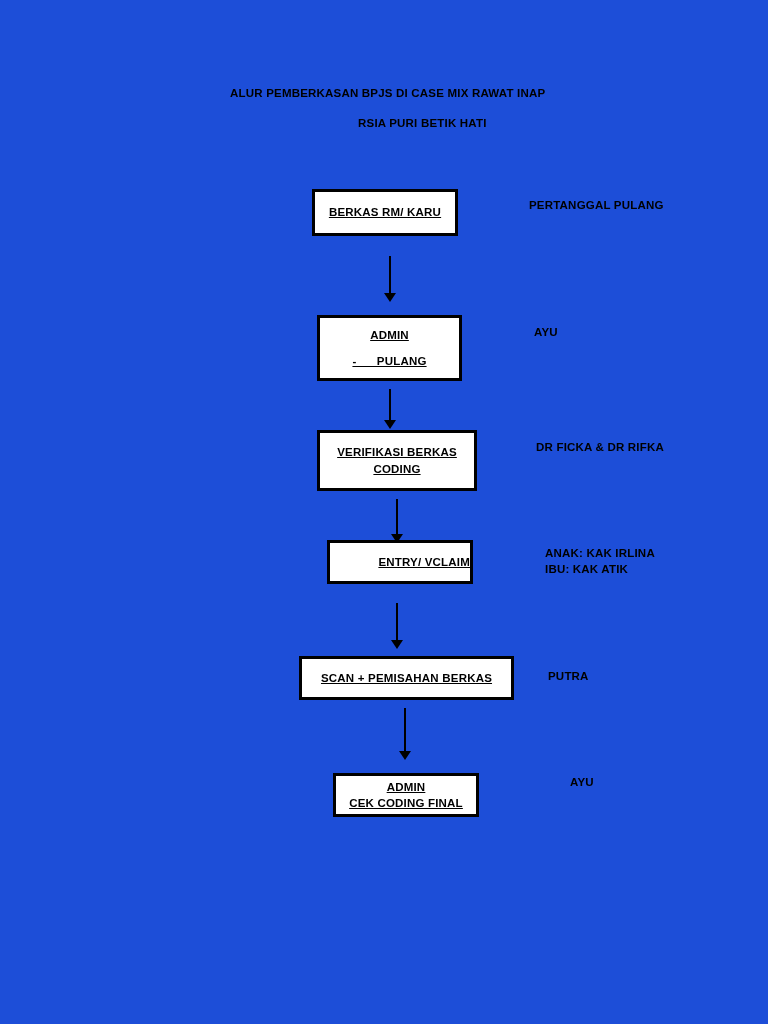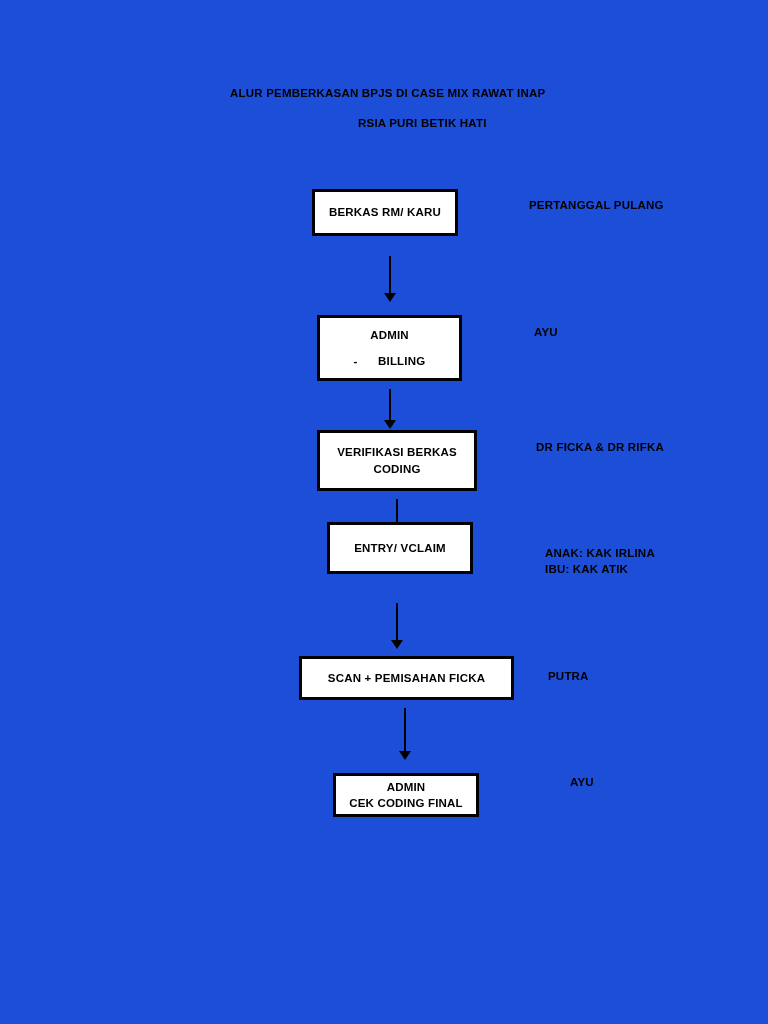--- a/index.html
+++ b/index.html
@@ -36,20 +36,21 @@
   
   .node {
     position: absolute;
     border: 3px solid #000000;
     background: #ffffff;
     box-sizing: border-box;
     display: flex;
     flex-direction: column;
     align-items: center;
     justify-content: center;
+    text-decoration: underline;
   }
   .node-line {
     font-size: 11.5px;
     font-weight: bold;
     letter-spacing: 0.2px;
     white-space: pre;
     line-height: 1.05;
     text-align: center;
   }
   .node-line + .node-line { margin-top: 4px; }
@@ -105,21 +106,21 @@
     <div>PERTANGGAL PULANG</div>
   </div>
 
   <div class="arrow" style="left:383px; top:256px; height:46px;">
     <div class="shaft" style="height:37px;"></div>
     <div class="head"></div>
   </div>
 
   <div class="node" style="left:317px; top:315px; width:145px; height:66px;">
     <div class="node-line">ADMIN</div>
-    <div class="node-line gap-lg">-      BILLING</div>
+    <div class="node-line gap-lg">-      PULANG</div>
   </div>
   <div class="annotation" style="left:534px; top:325px;">
     <div>AYU</div>
   </div>
 
   <div class="arrow" style="left:383px; top:389px; height:40px;">
     <div class="shaft" style="height:31px;"></div>
     <div class="head"></div>
   </div>
 
@@ -129,35 +130,35 @@
   </div>
   <div class="annotation" style="left:536px; top:440px;">
     <div>DR FICKA &amp; DR RIFKA</div>
   </div>
 
   <div class="arrow" style="left:390px; top:499px; height:44px;">
     <div class="shaft" style="height:35px;"></div>
     <div class="head"></div>
   </div>
 
-  <div class="node" style="left:327px; top:522px; width:146px; height:52px;">
+  <div class="node" style="left:327px; top:540px; width:146px; height:44px;align-items:flex-end;">
     <div class="node-line">ENTRY/ VCLAIM</div>
   </div>
   <div class="annotation" style="left:545px; top:546px;">
     <div>ANAK: KAK IRLINA</div>
     <div>IBU: KAK ATIK</div>
   </div>
 
   <div class="arrow" style="left:390px; top:603px; height:46px;">
     <div class="shaft" style="height:37px;"></div>
     <div class="head"></div>
   </div>
 
   <div class="node" style="left:299px; top:656px; width:215px; height:44px;">
-    <div class="node-line">SCAN + PEMISAHAN FICKA</div>
+    <div class="node-line">SCAN + PEMISAHAN BERKAS</div>
   </div>
   <div class="annotation" style="left:548px; top:669px;">
     <div>PUTRA</div>
   </div>
 
   <div class="arrow" style="left:398px; top:708px; height:52px;">
     <div class="shaft" style="height:43px;"></div>
     <div class="head"></div>
   </div>
 

